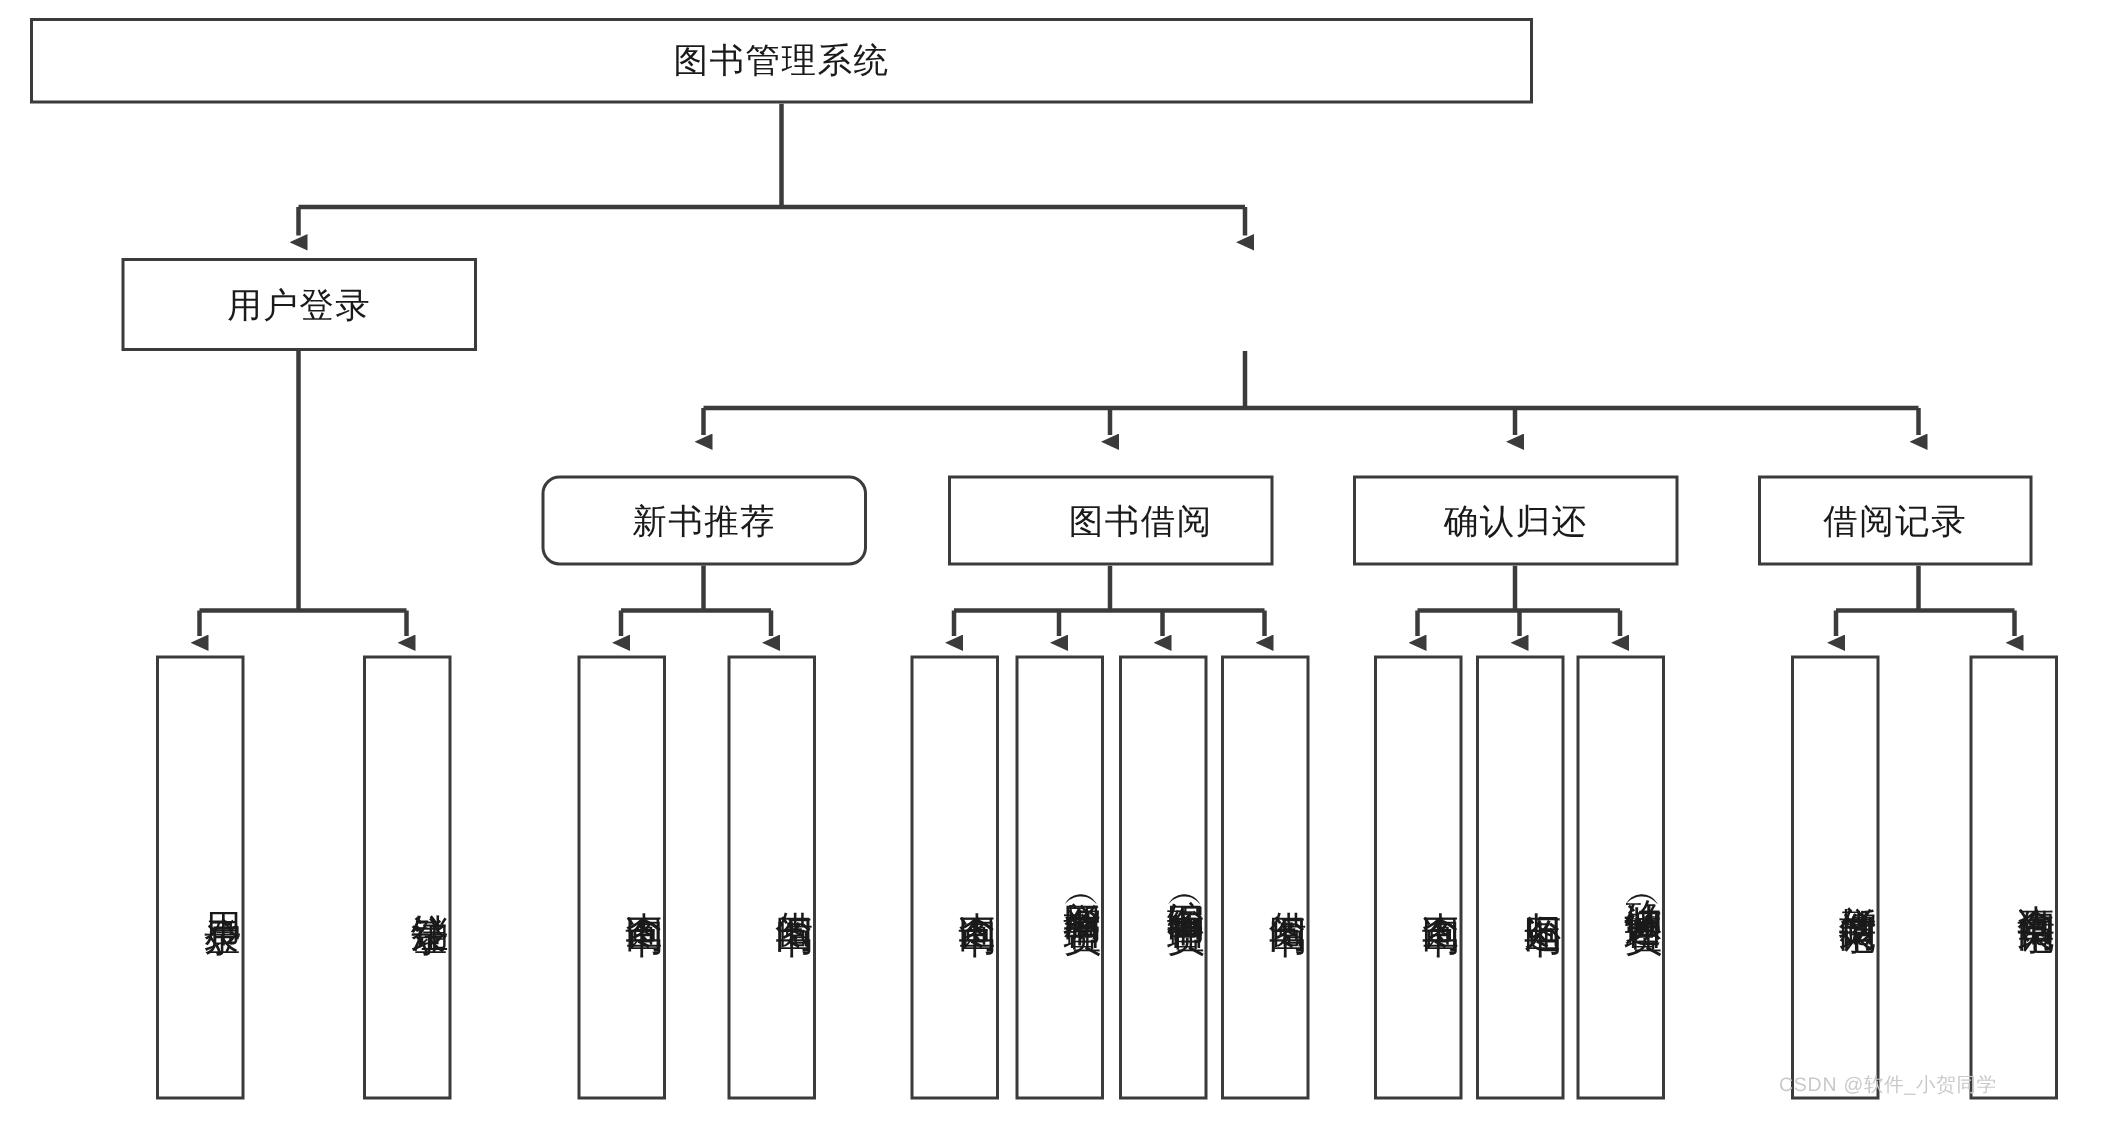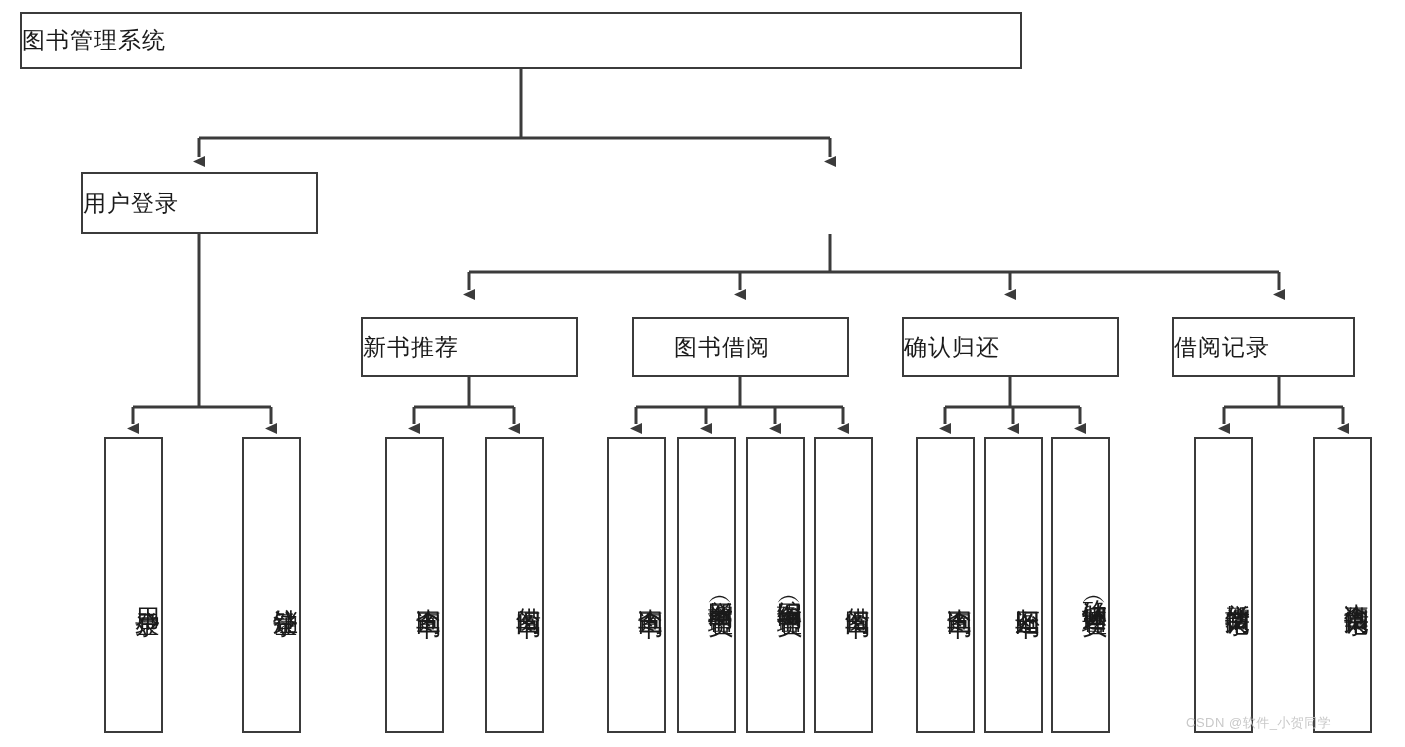--- a/index.html
+++ b/index.html
@@ -28,20 +28,21 @@
     height: 747px;
     pointer-events: none;
   }
   .node {
     position: absolute;
     box-sizing: border-box;
     background: #ffffff;
     border: 2px solid #3b3b3b;
     display: flex;
     align-items: center;
+    justify-content: center;
     color: #1a1a1a;
   }
   .node.horizontal {
     font-size: 23px;
     letter-spacing: 1px;
   }
   .node.vertical {
     writing-mode: vertical-rl;
     text-orientation: upright;
     font-size: 25px;
@@ -130,21 +131,21 @@
 
   <div class="node horizontal" style="left:20px; top:12px; width:1002px; height:57px;">
     <span class="node-label">图书管理系统</span>
   </div>
 
   <div class="node horizontal" style="left:81px; top:172px; width:237px; height:62px;">
     <span class="node-label">用户登录</span>
   </div>
 
 
-  <div class="node horizontal" style="left:361px; top:317px; width:217px; height:60px;">
+  <div class="node horizontal" style="left:361px; top:317px; width:217px; height:60px;border-radius:12px;">
     <span class="node-label">新书推荐</span>
   </div>
 
   <div class="node horizontal" style="left:632px; top:317px; width:217px; height:60px;padding-left:40px;">
     <span class="node-label">图书借阅</span>
   </div>
 
   <div class="node horizontal" style="left:902px; top:317px; width:217px; height:60px;">
     <span class="node-label">确认归还</span>
   </div>

